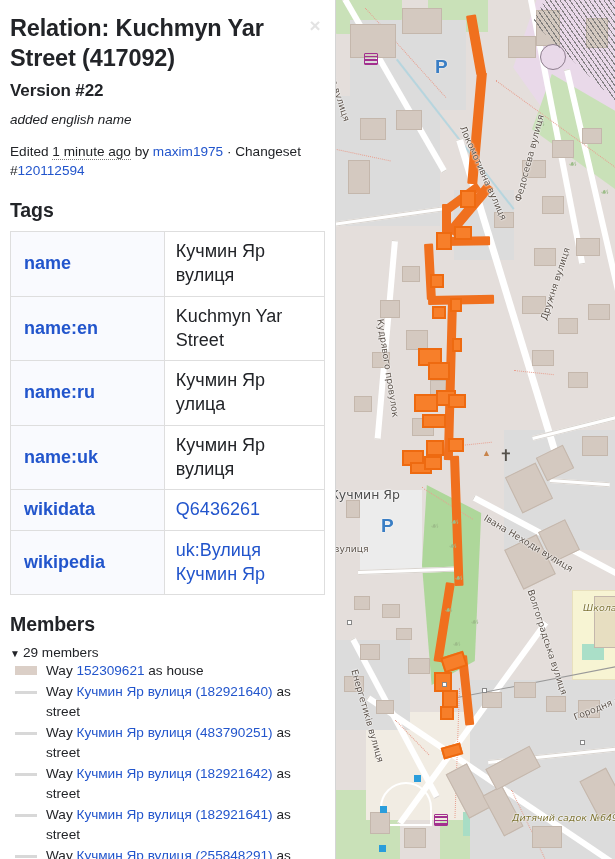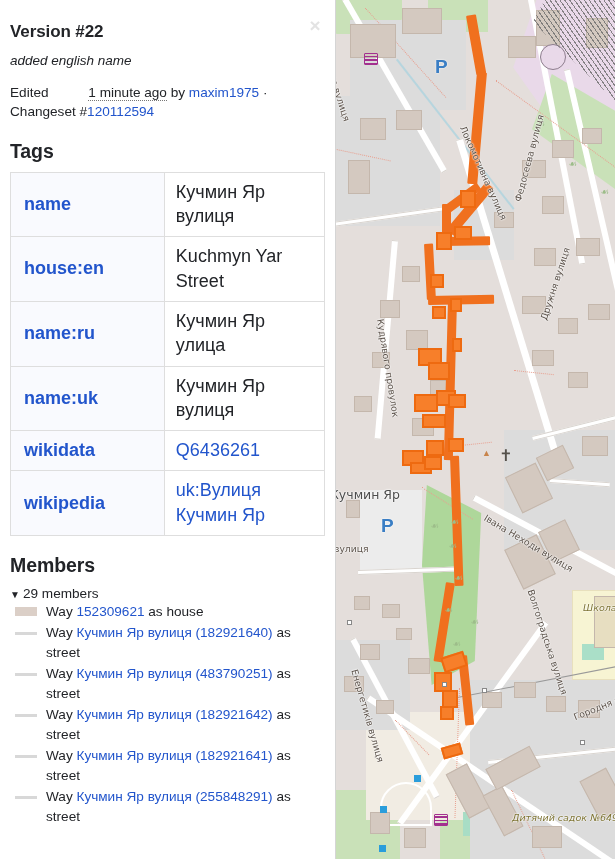--- a/index.html
+++ b/index.html
@@ -59,21 +59,20 @@
   }
   #edited-line {
     margin: 16px 0 0 0;
     font-size: 13.6px;
     line-height: 1.38;
     color: #222428;
   }
   #edited-line .tstamp {
     border-bottom: 1px dotted #777;
     cursor: help;
-    margin-left: 36px;
   }
   a, .lnk {
     color: #2255cc;
     text-decoration: none;
     cursor: pointer;
     word-break: break-word;
   }
   h3.sec-head {
     margin: 18px 0 9px 0;
     font-size: 19.5px;
@@ -188,37 +187,38 @@
 </style>
 </head>
 <body>
 
 <div id="app">
 
   <div id="sidebar">
 
     <button id="close-btn">×</button>
 
+    <h1 id="page-title">Relation: Kuchmyn Yar Street (417092)</h1>
 
     <h2 id="version-line">Version #22</h2>
 
     <p id="comment">added english name</p>
 
     <p id="edited-line"><span>Edited </span><span class="tstamp">1 minute ago</span><span> by </span><a class="lnk">maxim1975</a><span> · Changeset #</span><a class="lnk">120112594</a></p>
 
     <h3 class="sec-head">Tags</h3>
 
     <table id="tags-table">
       <tbody id="tags-body">
           <tr>
             <td class="k"><span class="lnk">name</span></td>
             <td class="v"><span>Кучмин Яр вулиця</span></td>
           </tr>
           <tr>
-            <td class="k"><span class="lnk">house:en</span></td>
+            <td class="k"><span class="lnk">name:en</span></td>
             <td class="v"><span>Kuchmyn Yar Street</span></td>
           </tr>
           <tr>
             <td class="k"><span class="lnk">name:ru</span></td>
             <td class="v"><span>Кучмин Яр улица</span></td>
           </tr>
           <tr>
             <td class="k"><span class="lnk">name:uk</span></td>
             <td class="v"><span>Кучмин Яр вулиця</span></td>
           </tr>

